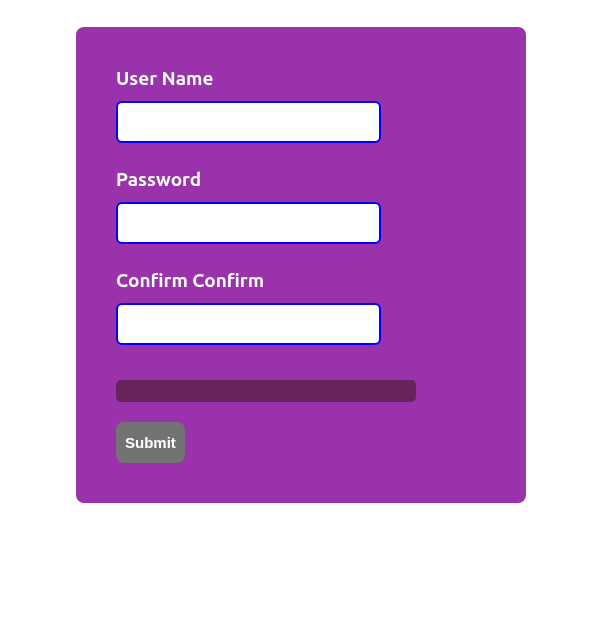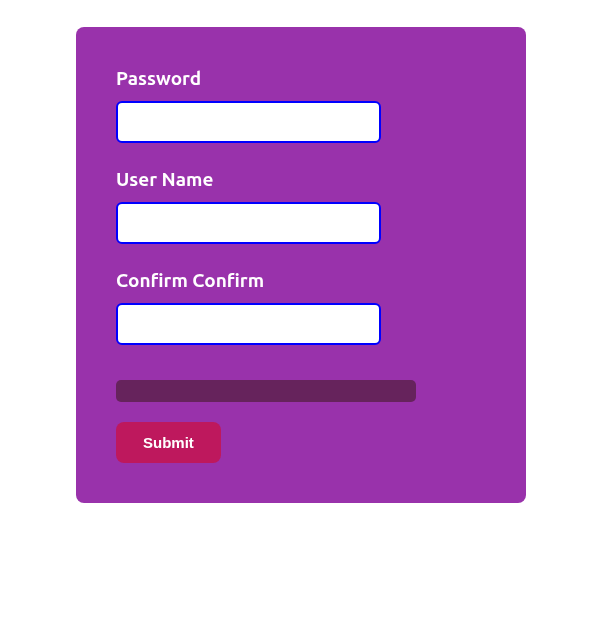--- a/index.html
+++ b/index.html
@@ -42,42 +42,42 @@
     }
     .strength-bar {
       width: 300px;
       height: 22px;
       background: #66235c;
       border-radius: 5px;
       margin-top: 35px;
       margin-bottom: 20px;
     }
     .submit-btn {
-      background: #be185d;
+      background: #737373;
       color: #ffffff;
       font-weight: bold;
       font-size: 15px;
       border: none;
       border-radius: 8px;
-      padding: 12px 27px;
+      padding: 12px 9px;
       cursor: pointer;
     }
   </style>
 </head>
 <body>
 
 <div class="form-card">
   <section class="section">
-    <label class="form-label">Password</label>
-    <input type="password" class="text-input" value="" style="">
+    <label class="form-label">User Name</label>
+    <input type="text" class="text-input" value="" style="">
   </section>
 
   <section class="section">
-    <label class="form-label">User Name</label>
-    <input type="text" class="text-input" value="" style="">
+    <label class="form-label">Password</label>
+    <input type="password" class="text-input" value="" style="">
   </section>
 
   <section class="section">
     <label class="form-label">Confirm Confirm</label>
     <input type="password" class="text-input" value="" style="">
   </section>
 
   <div class="strength-bar"></div>
 
   <button class="submit-btn">Submit</button>

